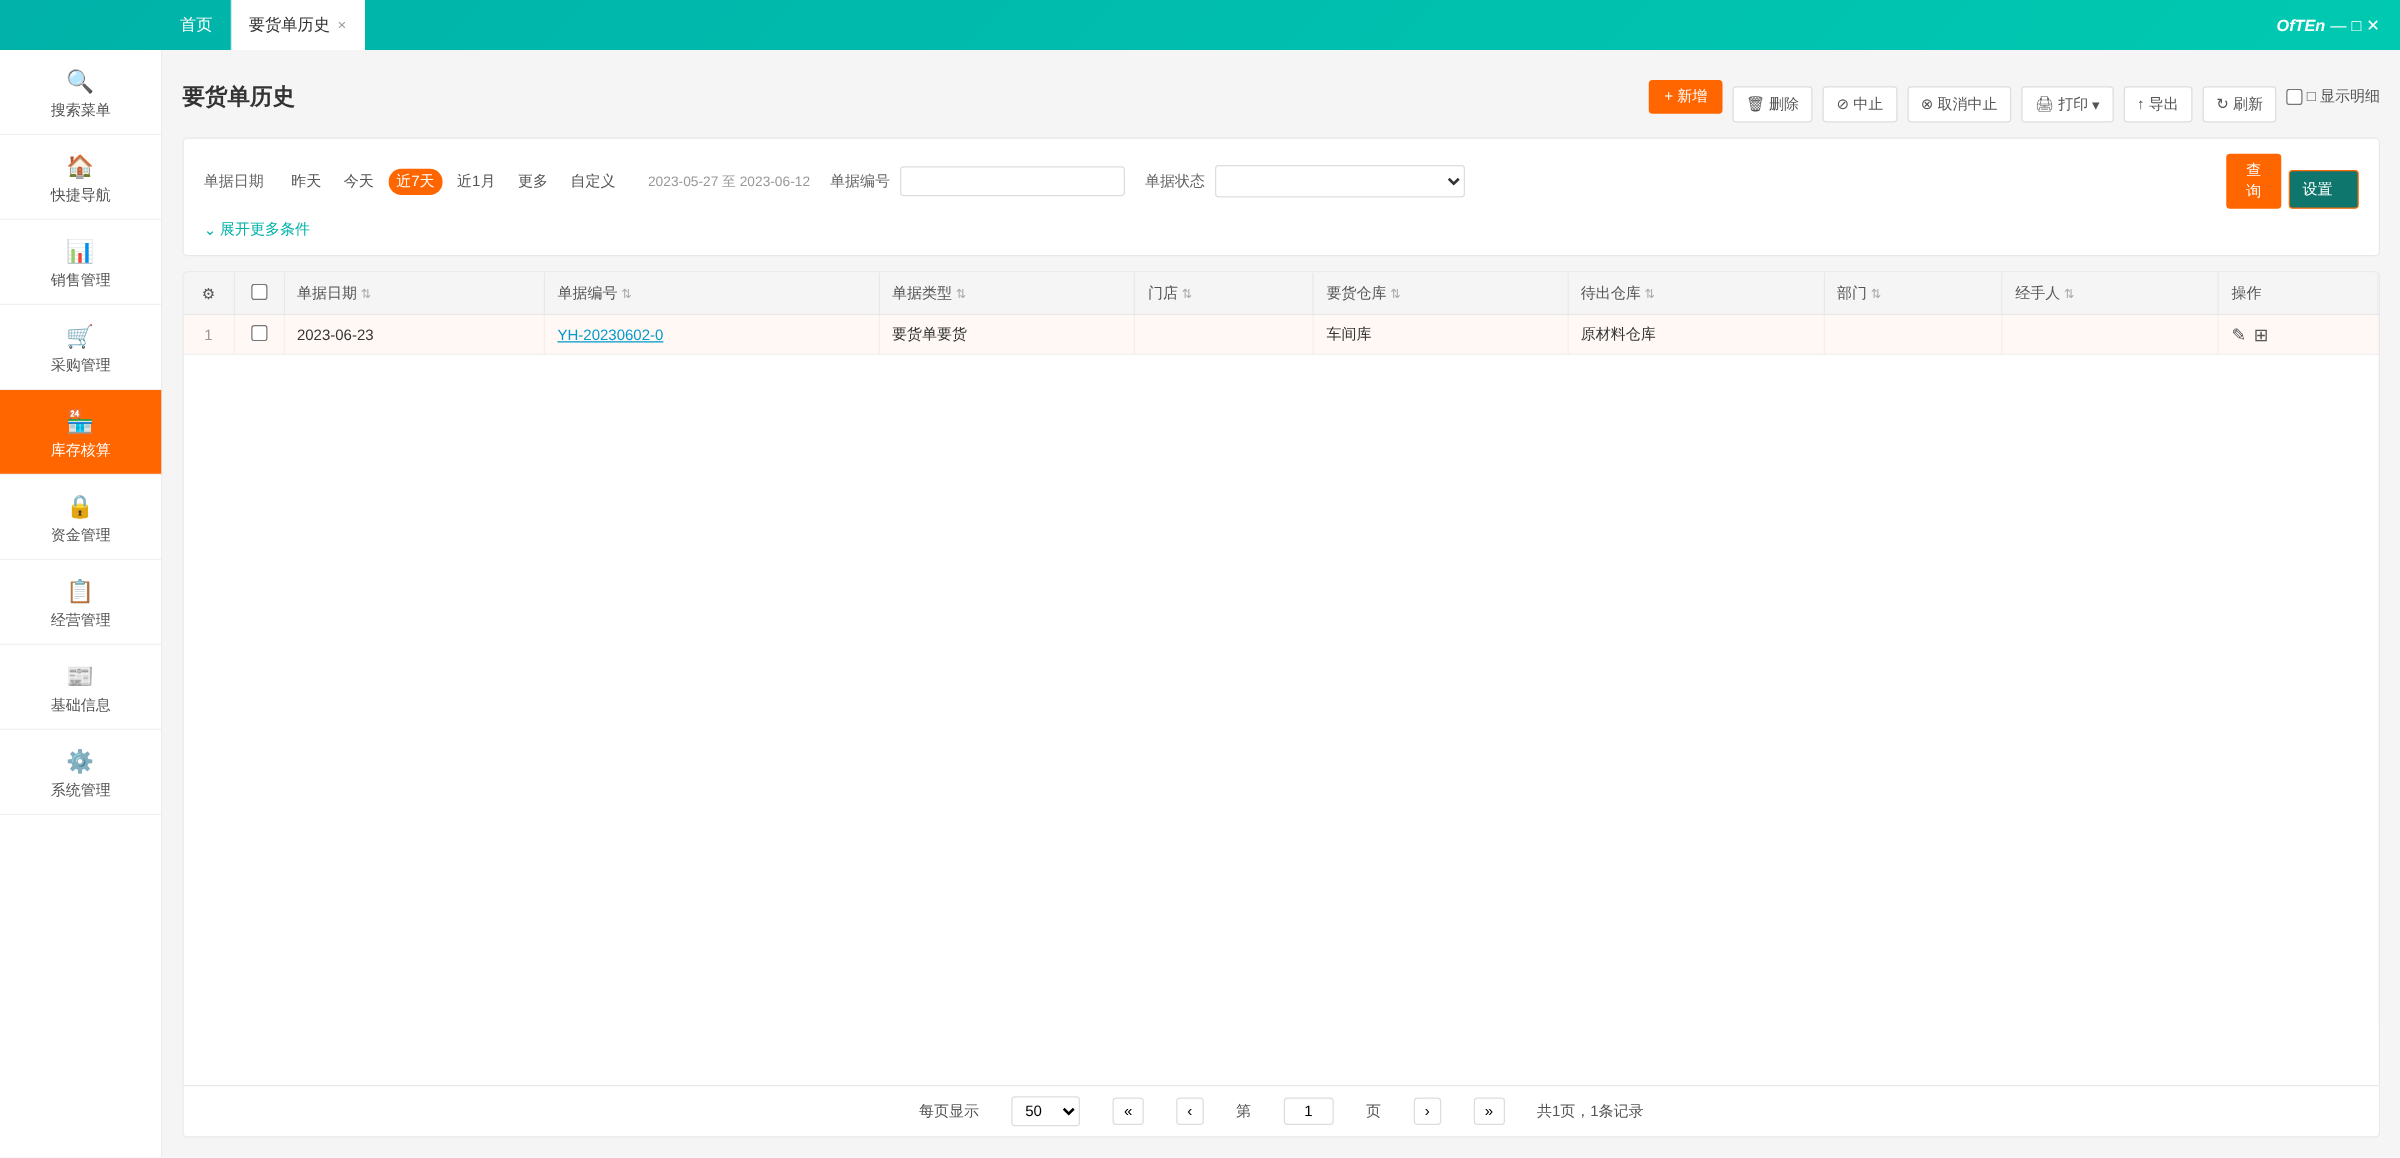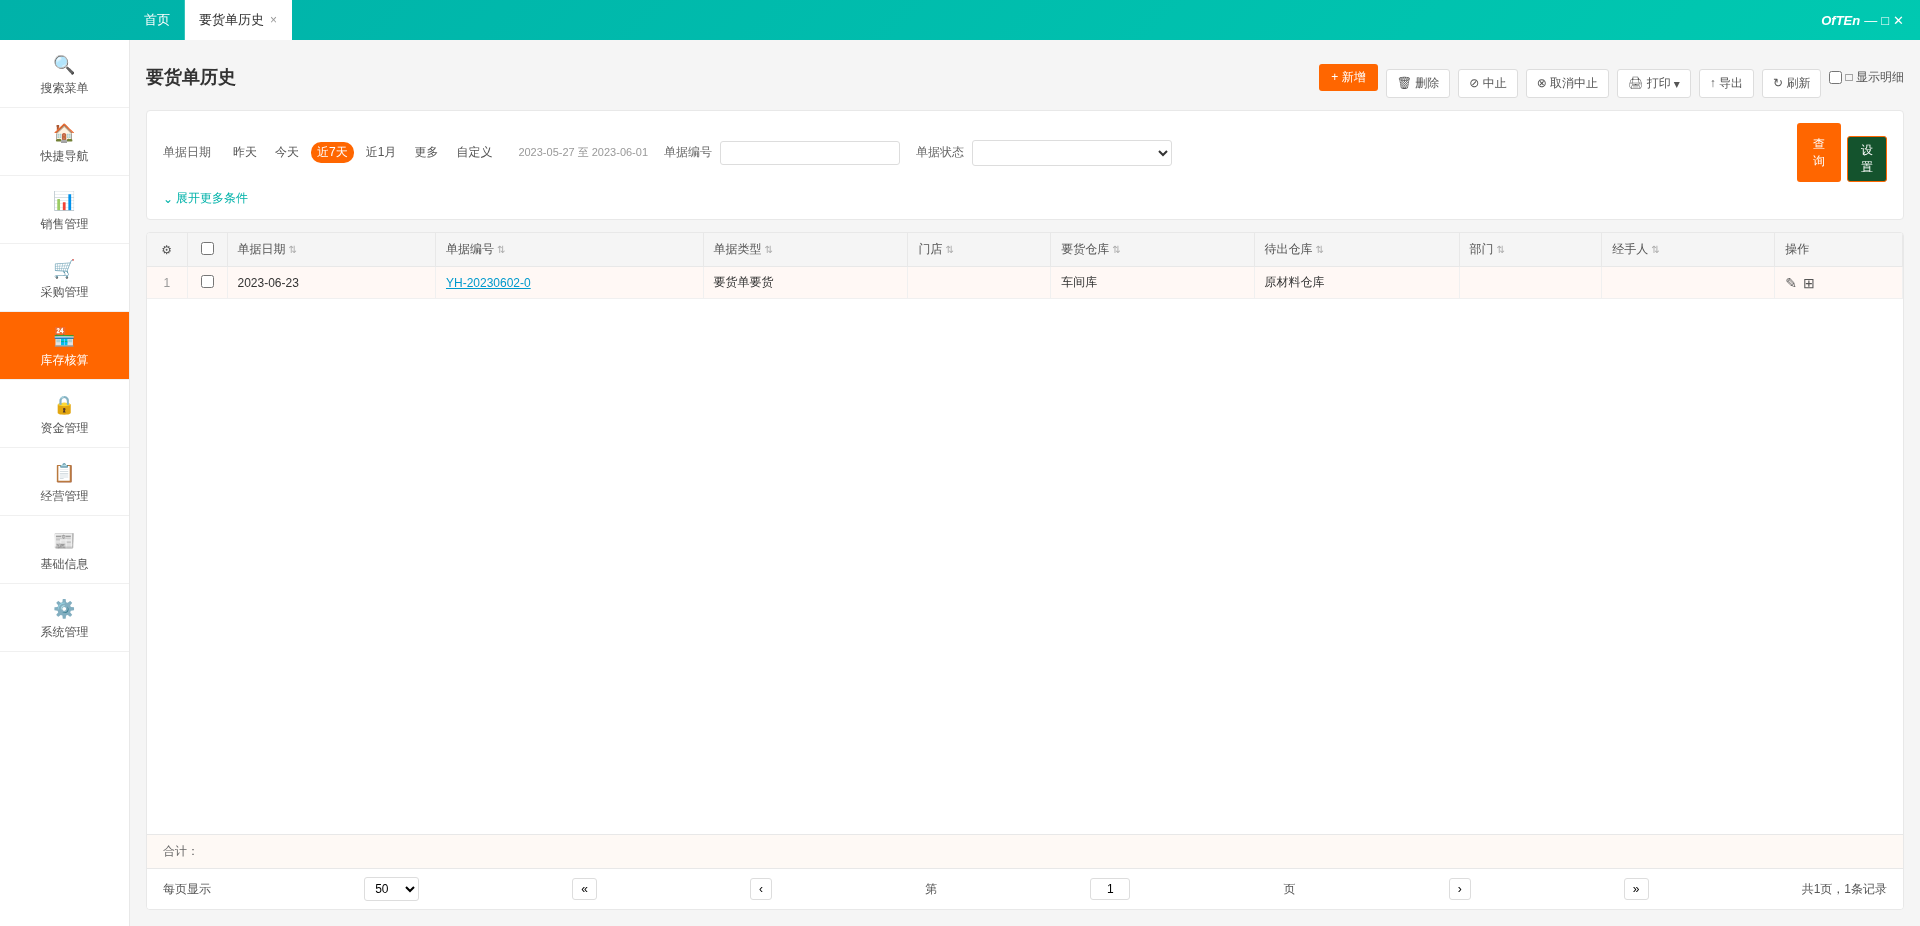--- a/index.html
+++ b/index.html
@@ -257,21 +257,21 @@
       font-size: 12px;
       color: #666;
       display: flex;
       align-items: center;
     }
 
     
     .pagination {
       display: flex;
       align-items: center;
-      justify-content: space-between;
+      justify-content: center;
       padding: 8px 16px;
       background: white;
       border-top: 1px solid #e8e8e8;
       gap: 26px;
       font-size: 12px;
       color: #555;
     }
     .page-btn {
       border: 1px solid #ddd;
       background: white;
@@ -417,39 +417,39 @@
 
         <span class="filter-label">单据日期</span>
         <div class="filter-date-options">
           <span class="date-option">昨天</span>
           <span class="date-option">今天</span>
           <span class="date-option active">近7天</span>
           <span class="date-option">近1月</span>
           <span class="date-option">更多</span>
           <span class="date-option">自定义</span>
         </div>
-        <span class="date-range">2023-05-27 至 2023-06-01</span>
+        <span class="date-range">2023-05-27 至 2023-06-12</span>
 
         <div class="filter-input-group">
           <span class="filter-label">单据编号</span>
           <input class="filter-input" type="text" placeholder="" style="">
         </div>
 
         <div class="filter-input-group">
           <span class="filter-label">单据状态</span>
           <select class="filter-select">
             <option value=""></option>
           </select>
         </div>
 
         <div style="margin-left: auto; display: flex; gap: 6px;">
           <button class="btn-primary" style="width: 44px;">
             <span>查询</span>
           </button>
-          <button class="btn-toolbar" style="width: 40px; background: #14532d; color: white; border-color: #ff6600;">
+          <button class="btn-toolbar" style="width: 56px; background: #0f766e; color: white; border-color: #ff6600;">
             <span>设置</span>
           </button>
         </div>
       </div>
       <div style="text-align: center; margin-top: 6px;">
         <span class="expand-btn">
           <span>⌄</span>
           <span>展开更多条件</span>
         </span>
       </div>
@@ -535,23 +535,20 @@
                 <div class="action-btns">
                   <button class="action-btn" title="编辑">✎</button>
                   <button class="action-btn" title="删除">⊞</button>
                 </div>
               </td>
             </tr>
           </tbody>
         </table>
       </div>
 
-      <div class="summary-bar">
-        <span>合计：</span>
-      </div>
 
       <div class="pagination">
         <span>每页显示</span>
         <select class="page-size-select">
           <option value="50" selected="">50</option>
           <option value="10">10</option>
           <option value="20">20</option>
           <option value="100">100</option>
         </select>
         <button class="page-btn">«</button>

